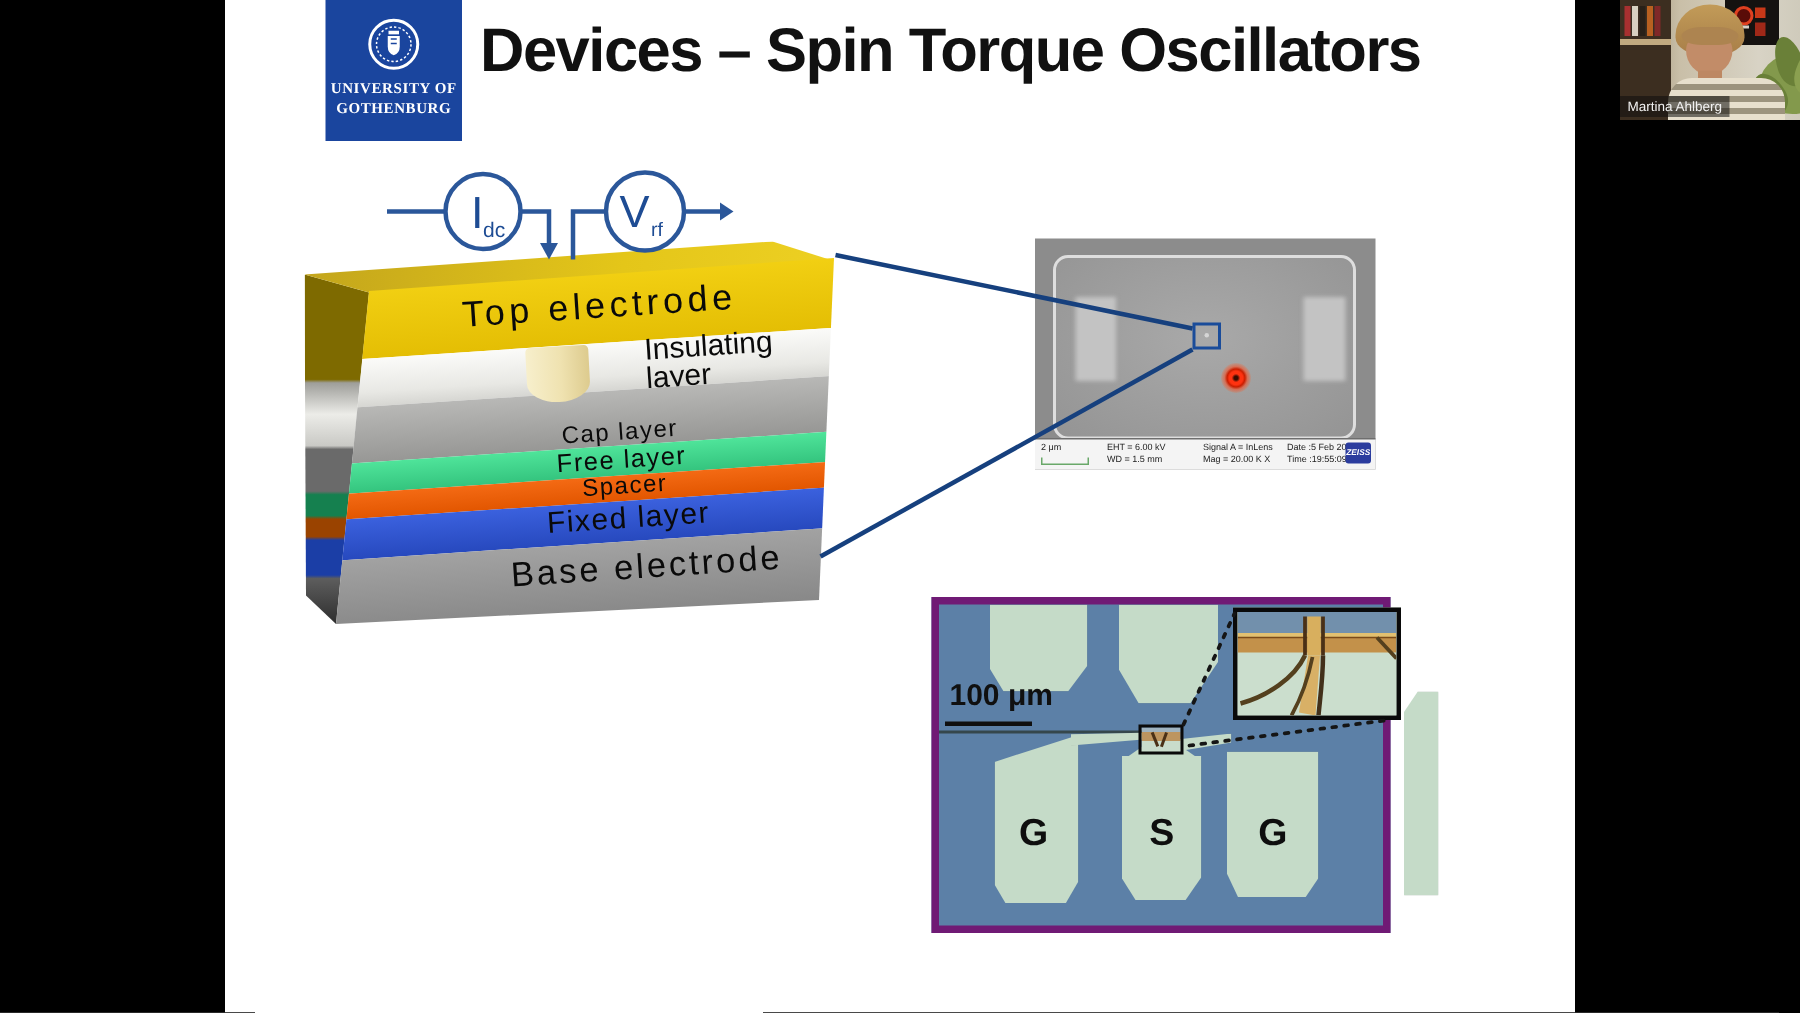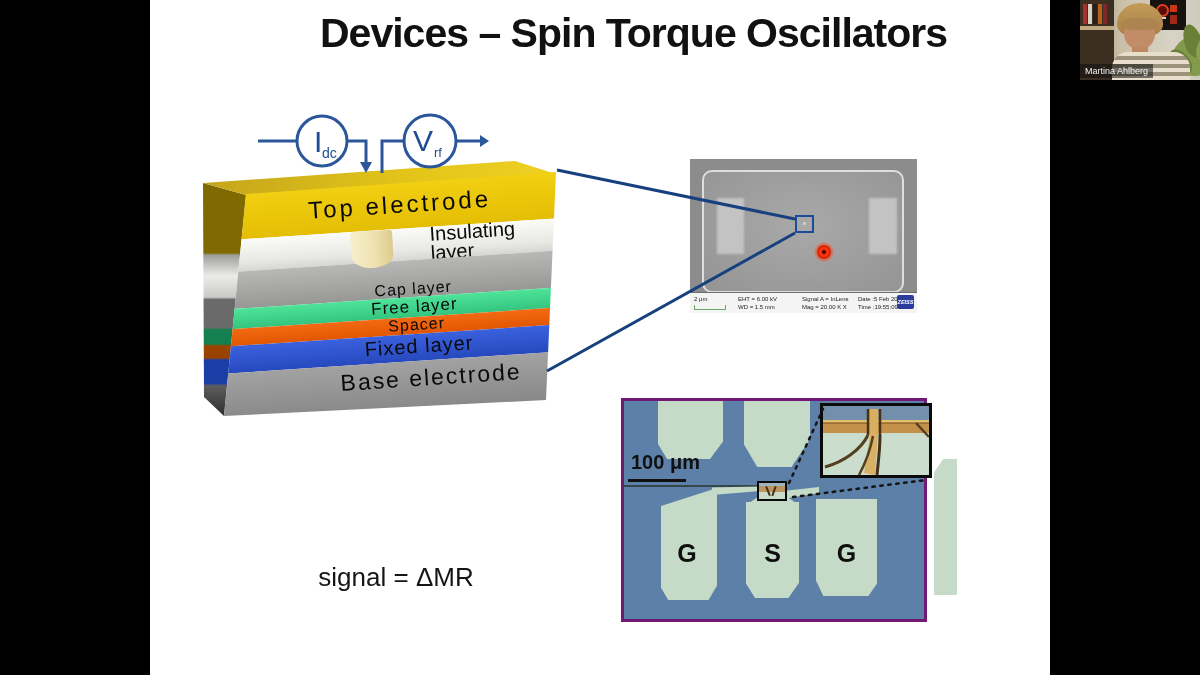--- a/index.html
+++ b/index.html
@@ -72,21 +72,21 @@
   #sem-bar{position:absolute;left:0;bottom:0;width:227px;height:20px;background:#F4F4F4;
            border-top:1px solid #6E6E6E;color:#222;font-size:6px;line-height:8px;}
   #sem-bar .col{position:absolute;top:2px;white-space:nowrap;}
   #sem-scalebar{position:absolute;left:4px;top:12px;width:30px;height:4px;
                 border:1px solid #69A869;border-top:none;}
   #zeiss{position:absolute;right:3px;top:2px;width:17px;height:14px;background:#2B3C9E;
          border-radius:2px;color:#FFF;font-size:5.5px;font-style:italic;font-weight:bold;
          display:flex;align-items:center;justify-content:center;}
 
   
-  #opt{left:621px;top:398px;width:306px;height:224px;border:3px solid #701a75;
+  #opt{left:621px;top:398px;width:306px;height:224px;border:5px solid #701a75;
        box-sizing:border-box;background:#5C80A7;}
   .pad{position:absolute;background:#C5DBC8;filter:drop-shadow(0 0 .6px rgba(25,35,30,.9));}
   #opt .hline{position:absolute;left:0;top:84px;width:136px;height:2px;background:rgba(40,52,46,.75);}
   #opt-scale{position:absolute;left:7px;top:50px;font-size:20px;font-weight:bold;color:#101010;}
   #opt-scalebar{position:absolute;left:4px;top:78px;width:58px;height:3px;background:#101010;}
   #opt-devbox{position:absolute;left:133px;top:80px;width:26px;height:16px;border:2.5px solid #0A0A0A;
       background:linear-gradient(180deg,#9FB3C0 0 20%,#BD9560 20% 58%,#C9DCCB 58%);}
   #opt-devbox i{position:absolute;top:3px;width:1.5px;height:10px;background:#4A3016;}
   .padlab{position:absolute;font-size:25px;font-weight:bold;color:#0E0E0E;text-align:center;}
   #inset{position:absolute;left:196px;top:2px;width:112px;height:75px;border:3px solid #0A0A0A;
@@ -129,20 +129,31 @@
 </head>
 <body>
 
 <div id="stage">
 
   <div class="abs bar" style="left:0"></div>
   <div class="abs bar" style="left:1050px"></div>
 
   <div class="abs" id="slide"></div>
 
+  <div class="abs" id="logo">
+    <svg class="seal" width="37" height="37" viewBox="0 0 37 37">
+      <circle cx="18.5" cy="18.5" r="16" fill="none" stroke="#FFF" stroke-width="2"></circle>
+      <circle cx="18.5" cy="18.5" r="11.5" fill="none" stroke="#FFF" stroke-width="1" stroke-dasharray="1.6 1.4"></circle>
+      <rect x="15" y="9.5" width="7" height="2.4" fill="#FFF"></rect>
+      <path d="M14.5,13 h8 v7 q0,4.5 -4,5.8 q-4,-1.3 -4,-5.8 z" fill="#FFF"></path>
+      <path d="M16.5,15 h4 M16.5,18 h4" stroke="#1A459E" stroke-width="1"></path>
+    </svg>
+    <div class="l1">UNIVERSITY OF</div>
+    <div class="l2">GOTHENBURG</div>
+  </div>
 
   <div class="abs" id="title">Devices – Spin Torque Oscillators</div>
 
   <div class="abs" id="dev-side"></div>
   <div class="abs" id="dev-top"></div>
   <div class="abs" id="nc-shadow"></div>
   <div class="abs" id="dev-front">
     <div id="dev-stack">
       <div class="band b0">
         <div class="lay-lab lab0">Top electrode</div>
@@ -237,21 +248,20 @@
         <path d="M57,3 V29" stroke="#4A3016" stroke-width="2.5" fill="none"></path>
         <path d="M47,29 L55,29 L52,69 L41,67 Z" fill="#D8B066"></path>
         <path d="M45,29 C38,44 20,56 2,61" stroke="#54401E" stroke-width="3" fill="none"></path>
         <path d="M50,30 C47,45 42,58 36,69" stroke="#54401E" stroke-width="2.5" fill="none"></path>
         <path d="M57,29 C57,44 55,58 54,69" stroke="#42301A" stroke-width="3" fill="none"></path>
         <path d="M93,17 L106,31" stroke="#54401E" stroke-width="2.5" fill="none"></path>
       </svg>
     </div>
   </div>
 
-  <div class="abs note" style="top:562px">signal = ΔMR</div>
 
   <svg class="overlay" width="1200" height="675" viewBox="0 0 1200 675">
     <g stroke="#2B579A" stroke-width="3" fill="none">
       <path d="M258,141 H297"></path>
       <path d="M347,141 H366 V162"></path>
       <path d="M382,173 V141 H404"></path>
       <path d="M456,141 H480"></path>
     </g>
     <polygon points="360,162 372,162 366,173" fill="#2B579A"></polygon>
     <polygon points="480,135 480,147 489,141" fill="#2B579A"></polygon>

